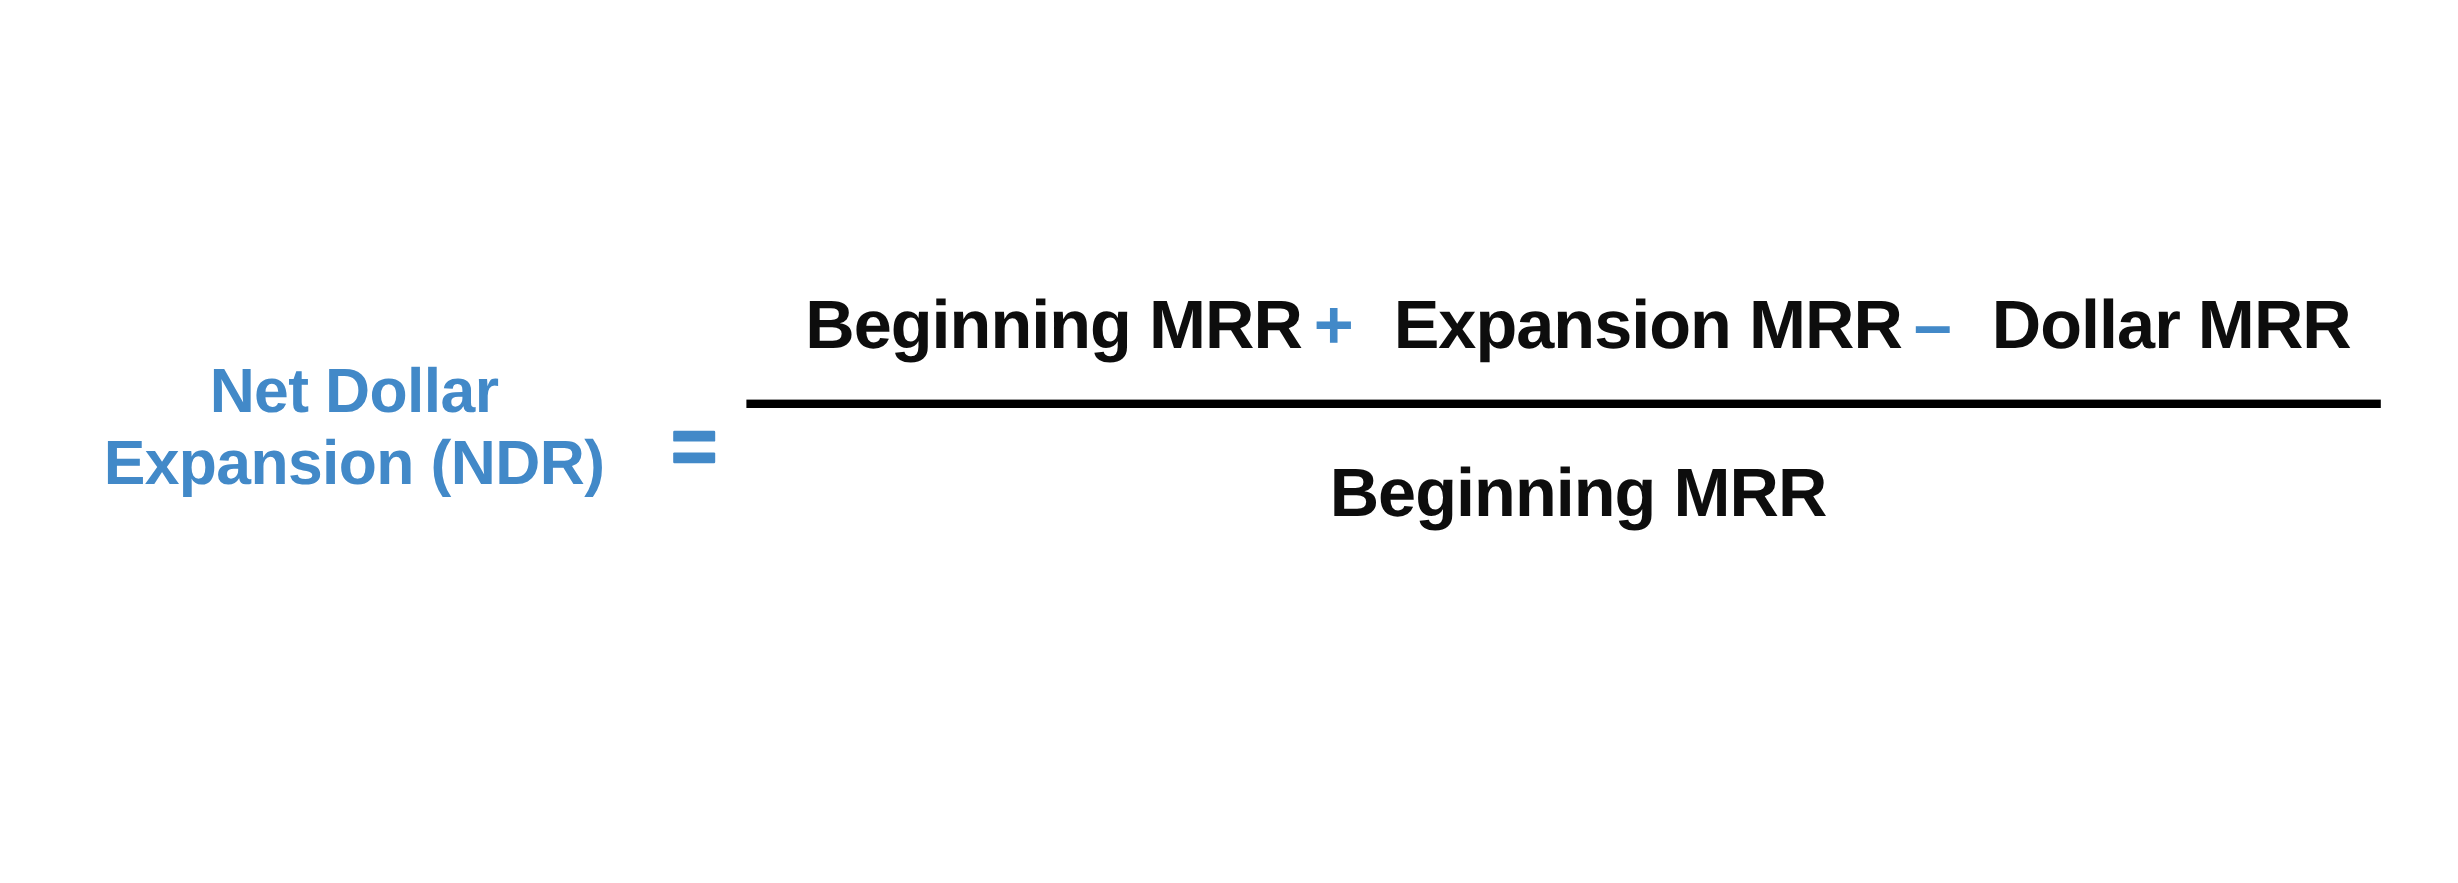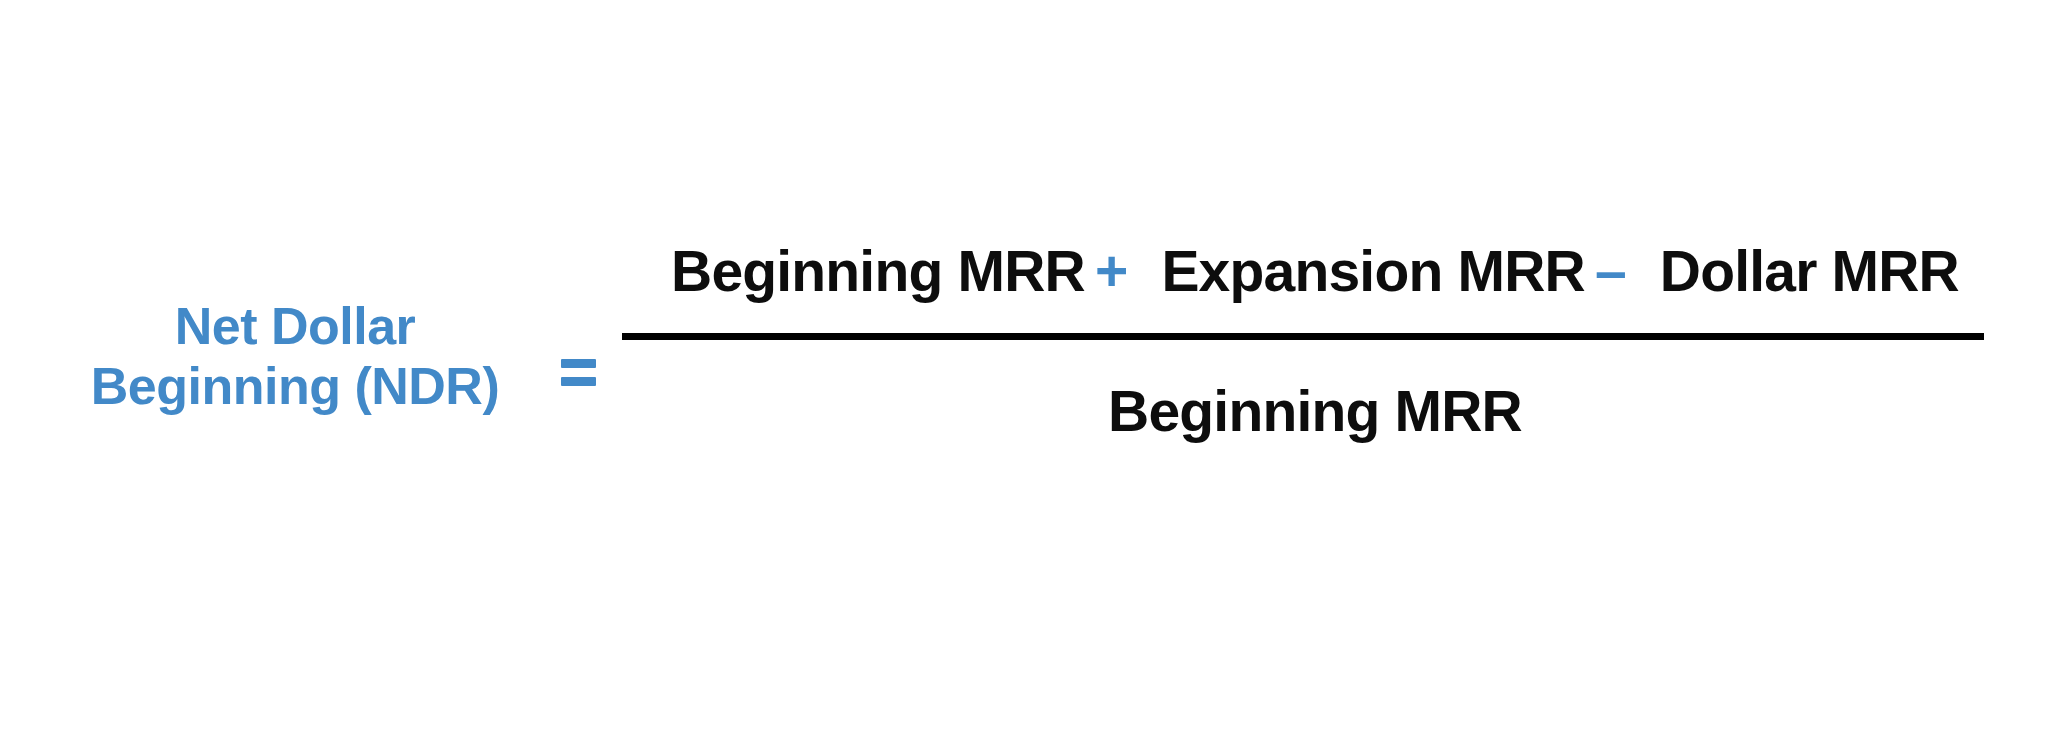--- a/index.html
+++ b/index.html
@@ -106,21 +106,21 @@
 
   .term { color: #0d0d0d; margin-left: 24px; }
 </style>
 </head>
 <body>
 
 <div id="canvas">
 
   <div class="metric-label">
     <span class="line">Net Dollar</span>
-    <span class="line">Beginning (NDR)</span>
+    <span class="line">Expansion (NDR)</span>
   </div>
 
   <div class="equals-sign">
     <span class="bar top"></span>
     <span class="bar bottom"></span>
   </div>
 
   <div class="fraction">
 
     <div class="numerator">

